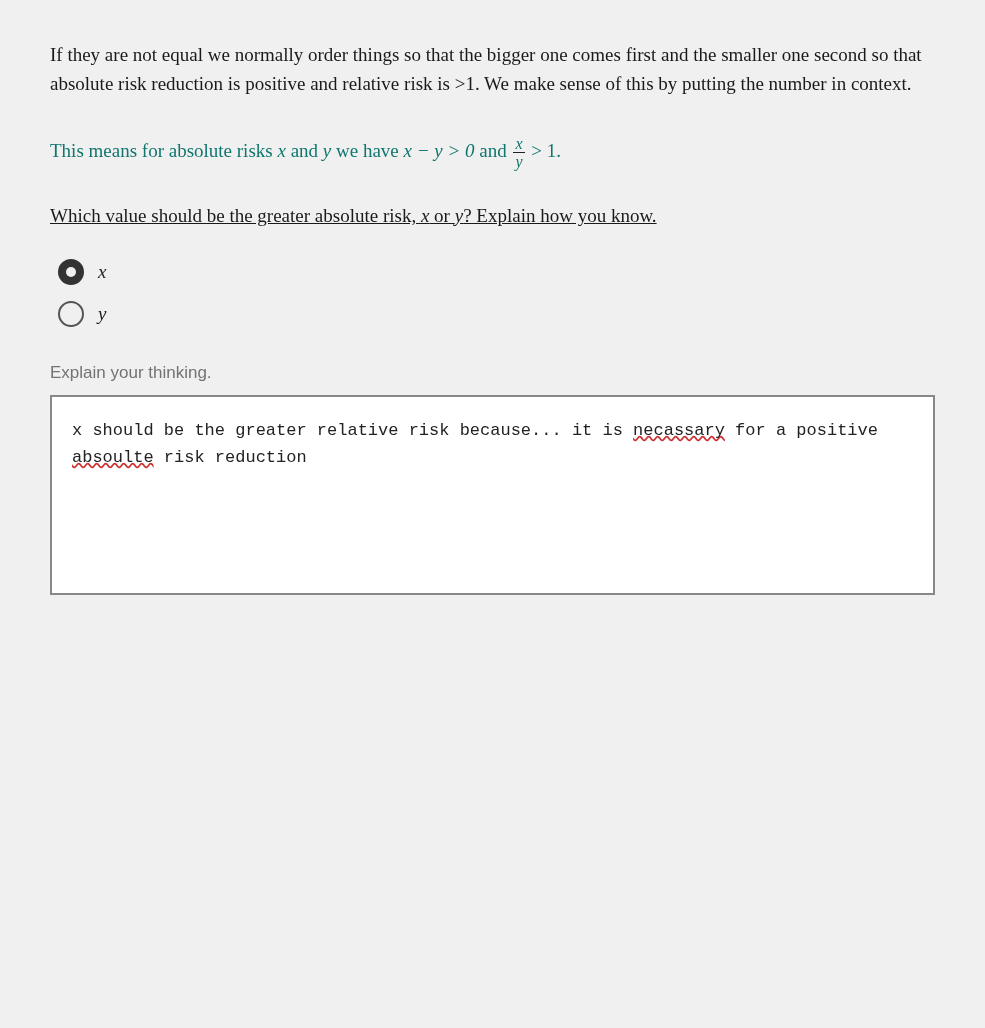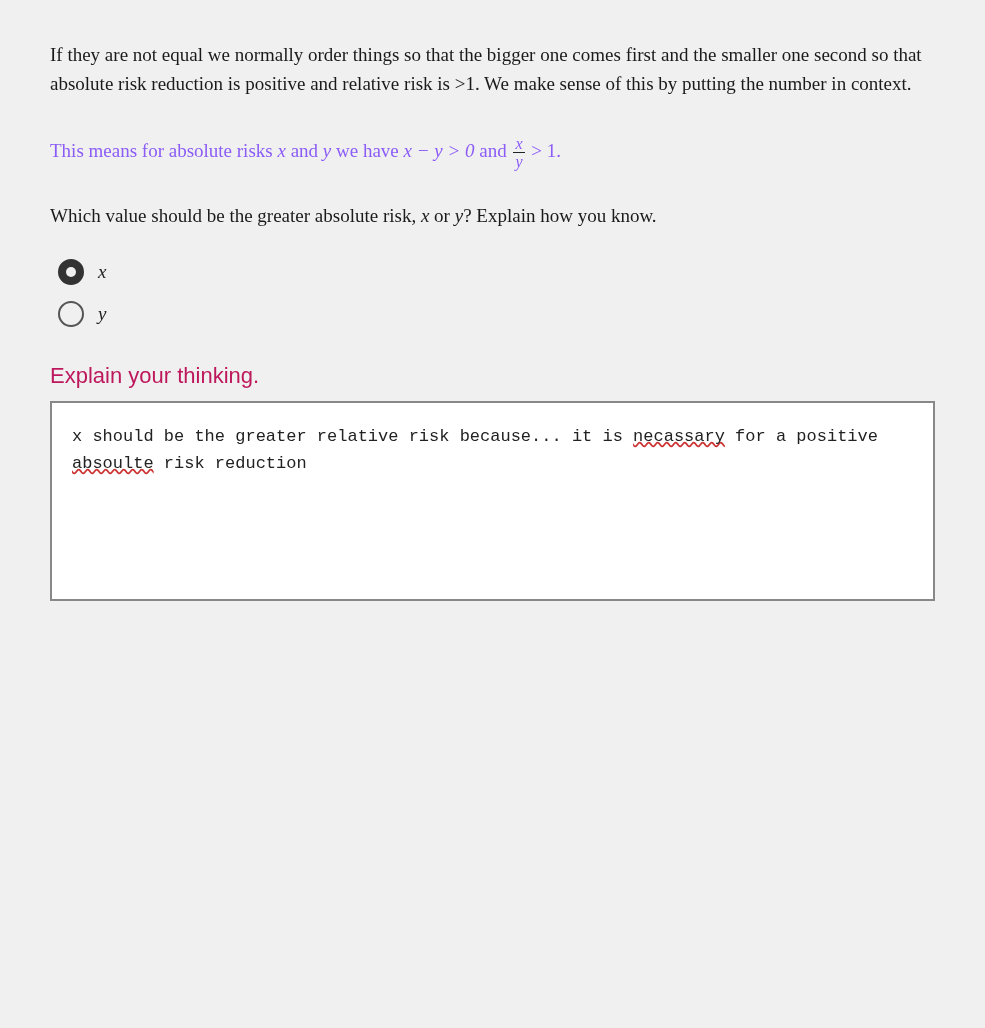--- a/index.html
+++ b/index.html
@@ -31,21 +31,21 @@
       font-size: 19px;
       line-height: 1.55;
       margin-bottom: 36px;
       color: #1a1a1a;
     }
 
     .math-statement {
       font-size: 19px;
       line-height: 1.55;
       margin-bottom: 30px;
-      color: #8b5cf6;
+      color: #0f766e;
     }
 
     .fraction {
       display: inline-flex;
       flex-direction: column;
       align-items: center;
       vertical-align: middle;
       font-size: 16px;
       margin: 0 2px;
       line-height: 1.1;
@@ -64,20 +64,21 @@
 
     .italic {
       font-style: italic;
     }
 
     .question-text {
       font-size: 19px;
       line-height: 1.55;
       margin-bottom: 28px;
       color: #1a1a1a;
+      text-decoration: underline;
     }
 
     .radio-group {
       display: flex;
       flex-direction: column;
       gap: 16px;
       margin-bottom: 36px;
       margin-left: 8px;
     }
 
@@ -114,22 +115,22 @@
       border-radius: 50%;
       background: #f0f0f0;
     }
 
     .radio-label {
       font-style: italic;
       font-size: 19px;
     }
 
     .explain-label {
-      font-size: 22px;
-      color: #be185d;
+      font-size: 17px;
+      color: #737373;
       margin-bottom: 12px;
       font-family: Arial, sans-serif;
     }
 
     .text-box-container {
       border: 2px solid #888;
       background: #fff;
       padding: 20px 20px;
       min-height: 200px;
       font-size: 17px;

